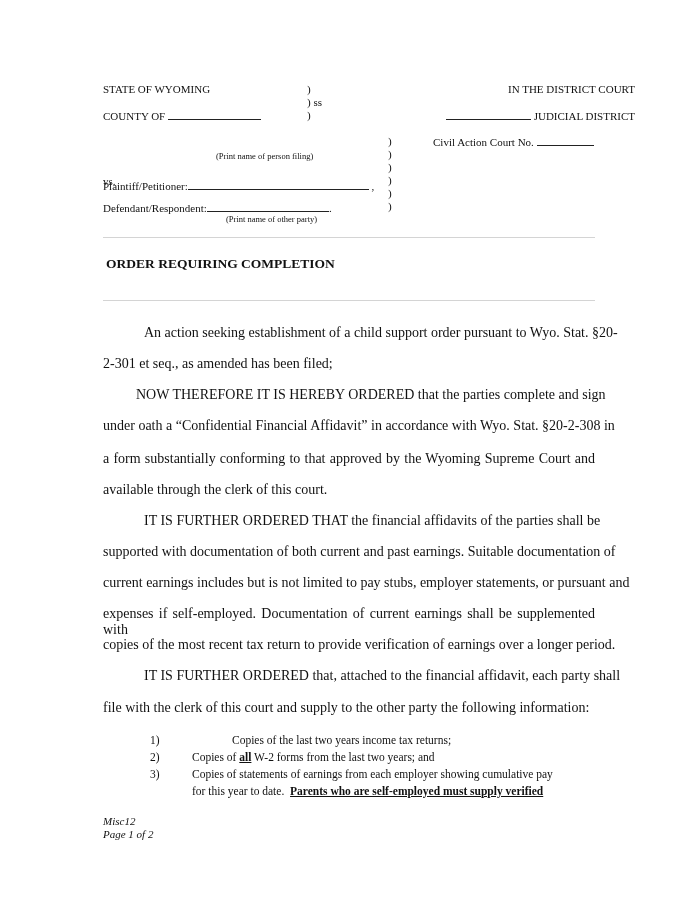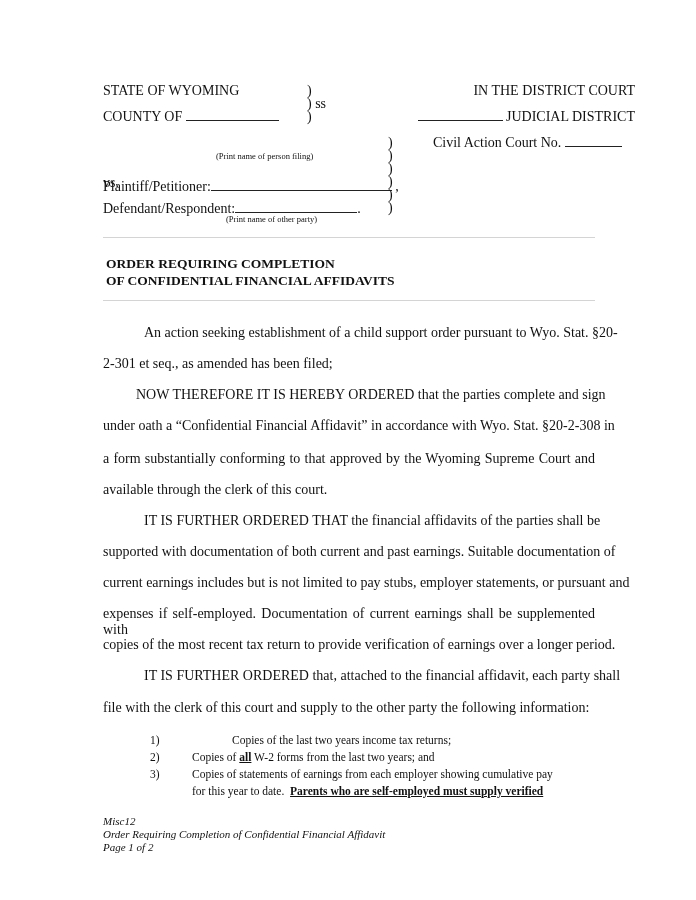--- a/index.html
+++ b/index.html
@@ -1,21 +1,21 @@
 <!DOCTYPE html>
 <html><head>
   <meta charset="utf-8">
   <style>
     html, body { margin: 0; padding: 0; background: #ffffff; }
     body {
       width: 696px; height: 900px; position: relative; overflow: hidden;
       font-family: "Liberation Serif", "DejaVu Serif", serif; color: #111;
     }
     .abs { position: absolute; white-space: nowrap; }
-    .cap { font-size: 14px; }
+    .cap { font-size: 11px; }
     .tiny { font-size: 8.5px; }
     .blank { display: inline-block; border-bottom: 1px solid #222; height: 10px; vertical-align: baseline; }
     .rule { position: absolute; left: 103px; width: 492px; height: 0; border-top: 1.5px solid #d4d4d4; }
     .title { position: absolute; left: 106px; width: 492px; text-align: left; font-weight: bold; font-size: 13.5px; line-height: 17px; }
     .body-line { position: absolute; left: 103px; width: 492px; font-size: 14px; white-space: nowrap; }
     .justify { text-align: justify; text-align-last: justify; white-space: normal; }
     .list-num { position: absolute; left: 150px; font-size: 11.5px; }
     .list-text { position: absolute; left: 192px; font-size: 11.5px; white-space: nowrap; }
     .bu { font-weight: bold; text-decoration: underline; }
     .footer { position: absolute; left: 103px; font-style: italic; font-size: 11px; line-height: 13px; }
@@ -57,21 +57,20 @@
 <div class="abs cap" style="left:388px;top:200px;">)</div>
 
 <div class="abs cap" style="left:433px;top:135px;">
   <span>Civil Action Court No.</span>
   <span class="blank" style="width:57px;"></span>
 </div>
 
 <div class="rule" style="top:237px;"></div>
 <div class="title" style="top:255px;">
   <div>ORDER REQUIRING COMPLETION</div>
-  <div>OF CONFIDENTIAL FINANCIAL AFFIDAVITS</div>
 </div>
 <div class="rule" style="top:300px;"></div>
 
 <div class="body-line" style="top:325px;padding-left:41px;width:451px;">An action seeking establishment of a child support order pursuant to Wyo. Stat. §20-</div>
 <div class="body-line" style="top:356px;">2-301 et seq., as amended has been filed;</div>
 <div class="body-line" style="top:387px;padding-left:33px;width:459px;">NOW THEREFORE IT IS HEREBY ORDERED that the parties complete and sign</div>
 <div class="body-line" style="top:418px;">under oath a “Confidential Financial Affidavit” in accordance with Wyo. Stat. §20-2-308 in</div>
 <div class="body-line justify" style="top:451px;">a form substantially conforming to that approved by the Wyoming Supreme Court and</div>
 <div class="body-line" style="top:482px;">available through the clerk of this court.</div>
 <div class="body-line" style="top:513px;padding-left:41px;width:451px;">IT IS FURTHER ORDERED THAT the financial affidavits of the parties shall be</div>
@@ -87,15 +86,14 @@
 
 <div class="list-num" style="top:751px;">2)</div>
 <div class="list-text" style="top:751px;"><span>Copies of </span><span class="bu">all</span><span> W-2 forms from the last two years; and</span></div>
 
 <div class="list-num" style="top:768px;">3)</div>
 <div class="list-text" style="top:768px;">Copies of statements of earnings from each employer showing cumulative pay</div>
 <div class="list-text" style="top:785px;"><span style="white-space:pre;">for this year to date.  </span><span class="bu">Parents who are self-employed must supply verified</span></div>
 
 <div class="footer" style="top:815px;">
   <div>Misc12</div>
-  <div>Order Requiring Completion of Confidential Financial Affidavit</div>
   <div>Page 1 of 2</div>
 </div>
 
 </body></html>

